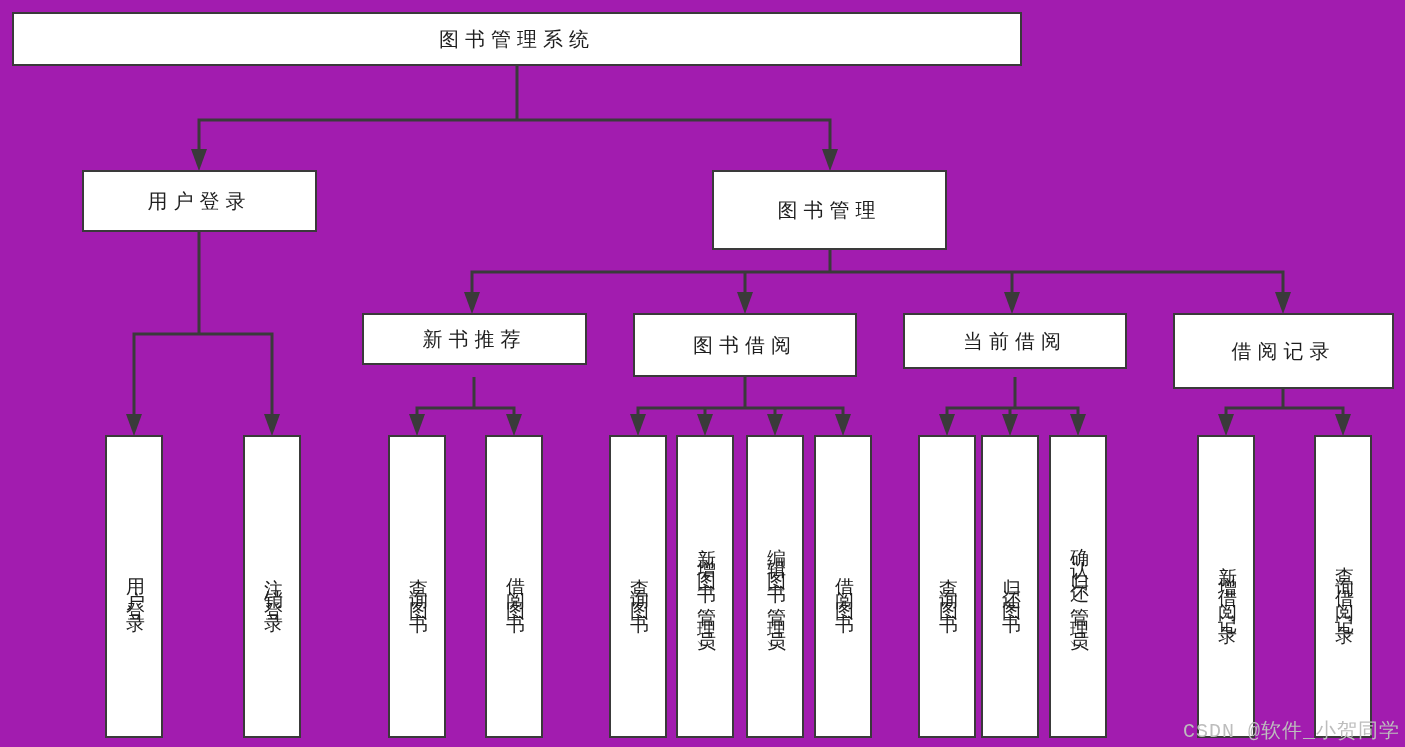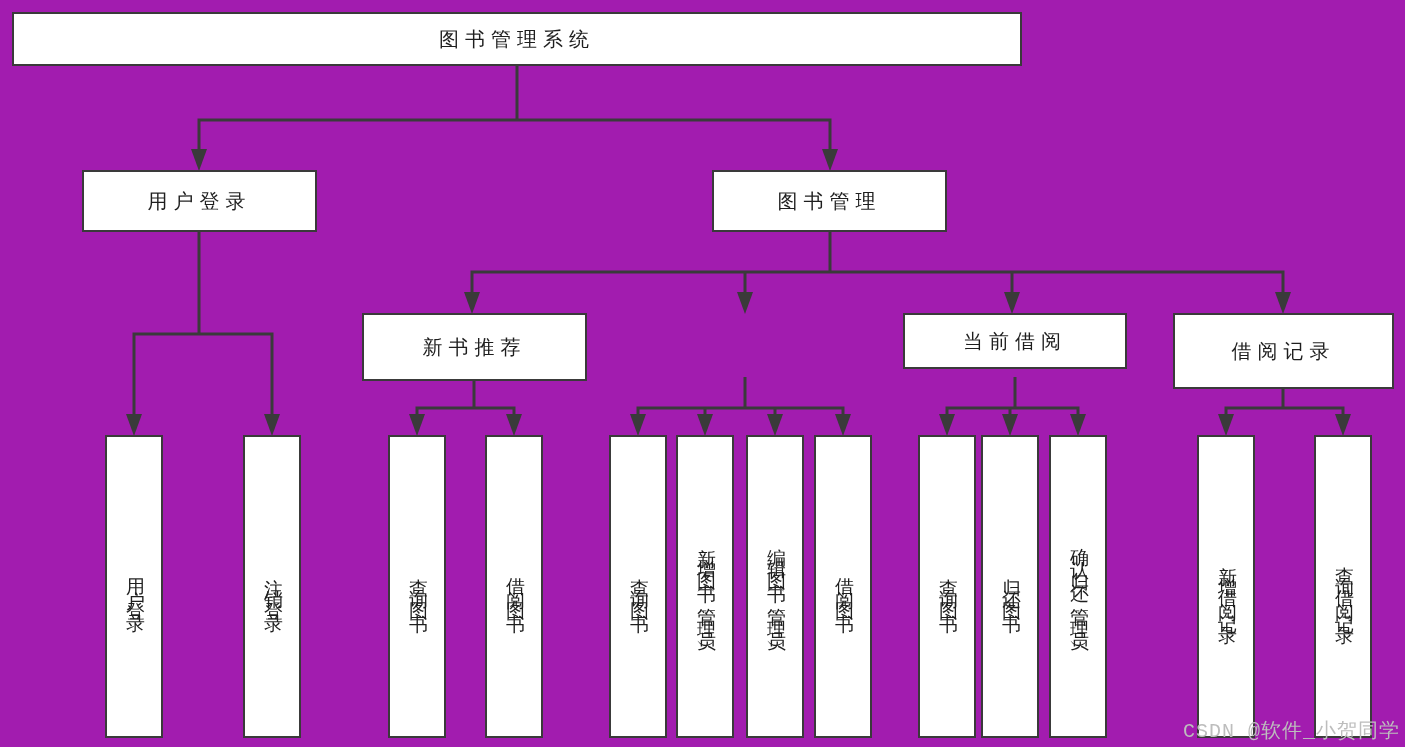--- a/index.html
+++ b/index.html
@@ -122,26 +122,29 @@
     </g>
   </svg>
 
   <div class="node h" style="left:12px; top:12px; width:1010px; height:54px;">
     <span>图书管理系统</span>
   </div>
 
   <div class="node h" style="left:82px; top:170px; width:235px; height:62px;">
     <span>用户登录</span>
   </div>
-  <div class="node h" style="left:712px; top:170px; width:235px; height:62px;">
+  <div class="node h" style="left:712px; top:170px; width:235px; height:80px;">
     <span>图书管理</span>
   </div>
 
-  <div class="node h" style="left:362px; top:313px; width:225px; height:68px;">
+  <div class="node h" style="left:362px; top:313px; width:225px; height:52px;">
     <span>新书推荐</span>
+  </div>
+  <div class="node h" style="left:633px; top:313px; width:224px; height:64px;">
+    <span>图书借阅</span>
   </div>
   <div class="node h" style="left:903px; top:313px; width:224px; height:56px;">
     <span>当前借阅</span>
   </div>
   <div class="node h" style="left:1173px; top:313px; width:221px; height:76px;">
     <span>借阅记录</span>
   </div>
 
   <div class="node v" style="left:105px; top:435px; width:58px; height:303px;">
     <span>用户登录</span>

